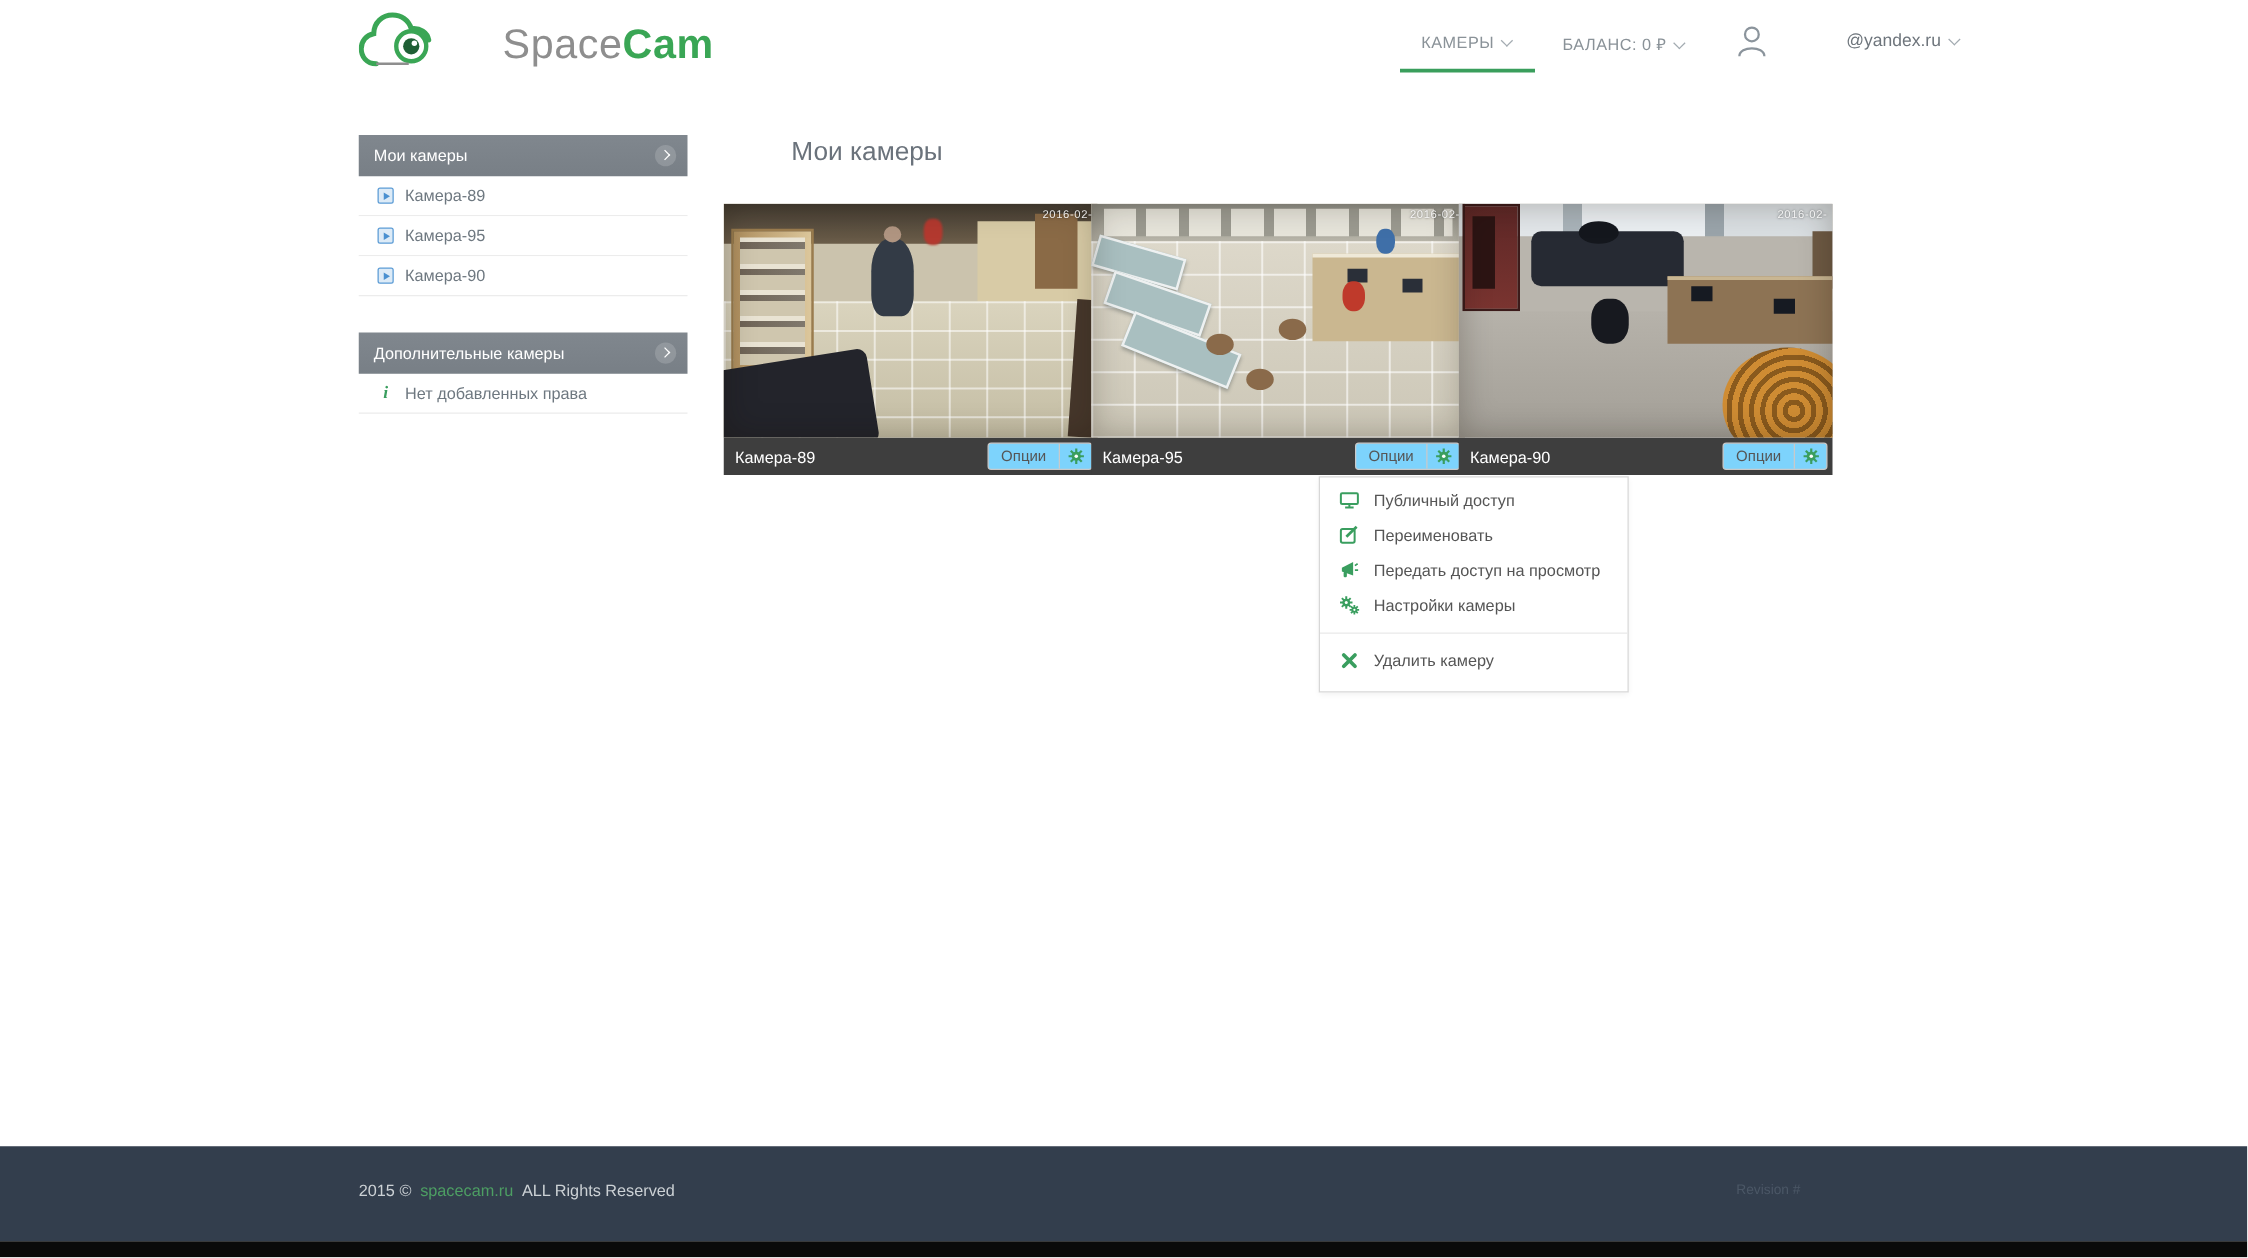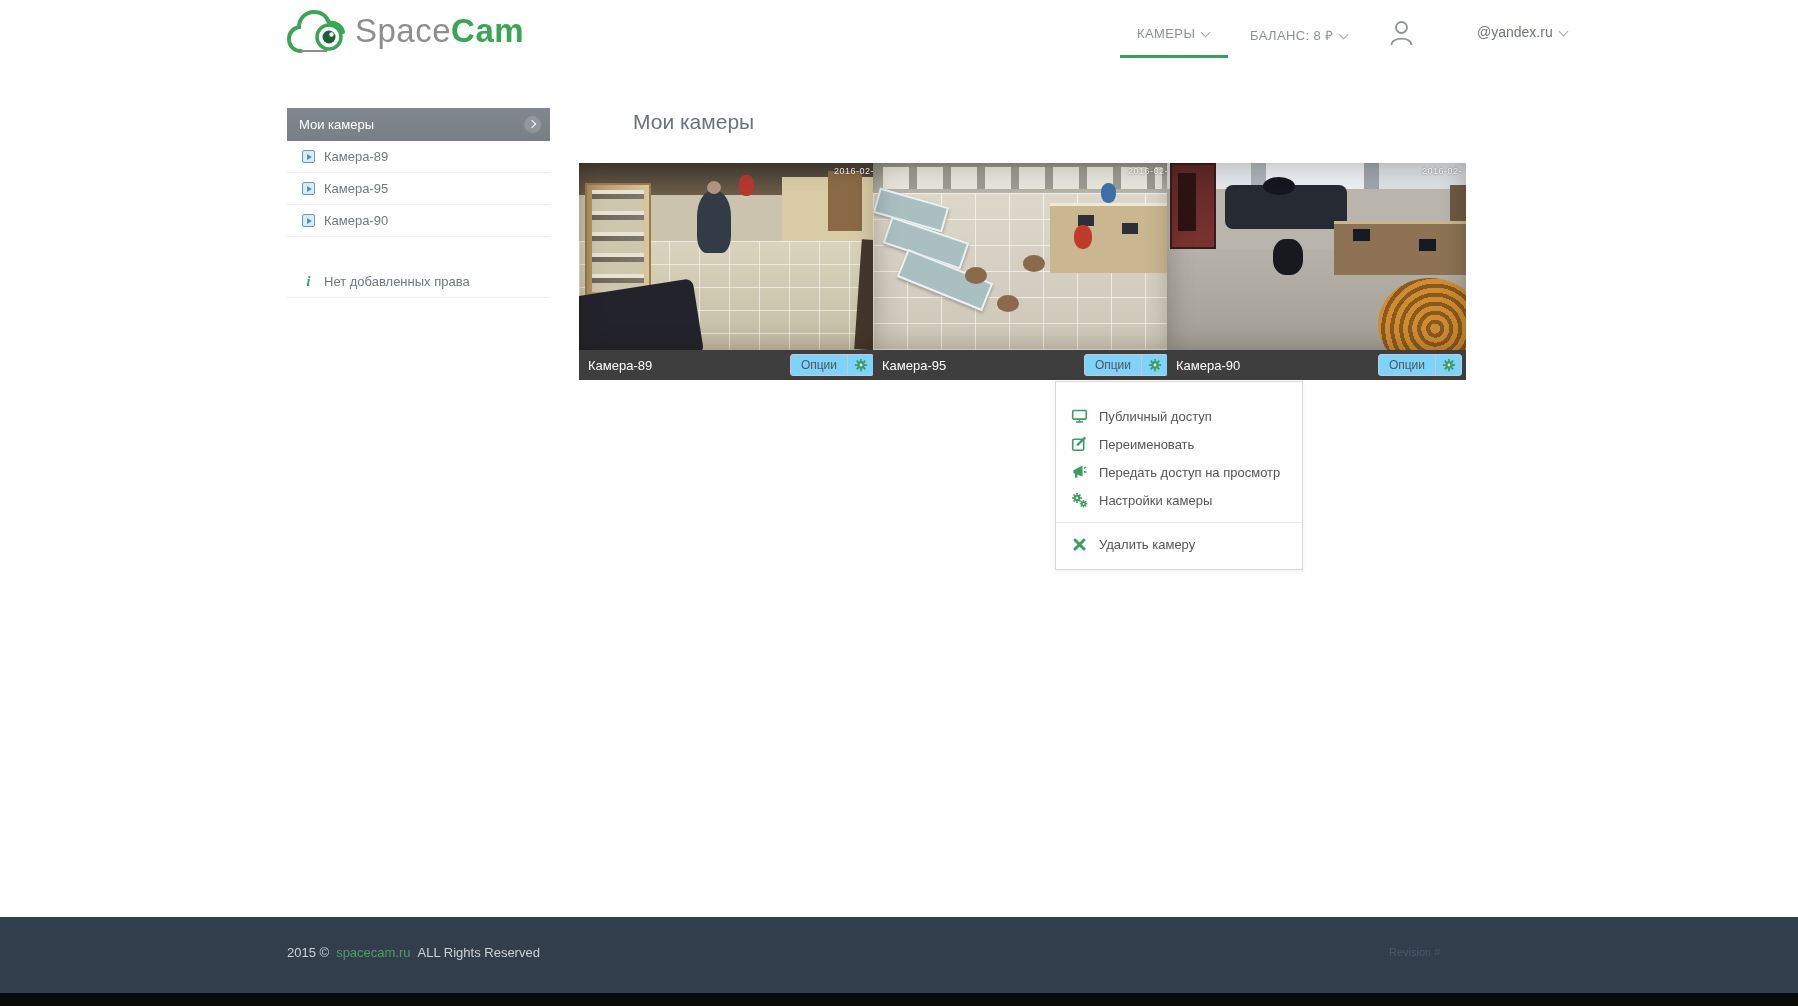--- a/index.html
+++ b/index.html
@@ -1,21 +1,21 @@
 <!DOCTYPE html>
 <html><head>
 <meta charset="utf-8">
 <style>
   * { box-sizing: border-box; margin: 0; padding: 0; }
   html,body { background:#fff; }
   body { font-family:"Liberation Sans", sans-serif; }
   .page { position:relative; width:1798px; height:1006px; background:#fff; overflow:hidden; }
 
   
-  .logo { position:absolute; left:287px; top:7px; display:flex; align-items:flex-start; cursor:pointer; }
+  .logo { position:absolute; left:287px; top:7px; display:flex; align-items:center; cursor:pointer;gap:47px; }
   .logo-text { font-size:33px; letter-spacing:.5px; line-height:48px; }
   .logo-space { color:#8e8e8e; font-weight:400; }
   .logo-cam { color:#3aa655; font-weight:bold; }
 
   .nav-item { position:absolute; font-size:13px; color:#8a9298; letter-spacing:.4px; cursor:pointer; white-space:nowrap; }
   .nav-underline { position:absolute; left:1120px; top:55px; width:108px; height:3px; background:#3a9e5c; }
   .caret { display:inline-block; width:7px; height:7px; border-right:1.4px solid #a3abb1; border-bottom:1.4px solid #a3abb1; transform:rotate(45deg); margin-left:7px; vertical-align:2px; }
   .user-ico { position:absolute; left:1390px; top:20px; cursor:pointer; }
   .account { position:absolute; left:1477px; top:24px; font-size:14px; color:#6e757c; cursor:pointer; }
 
@@ -88,21 +88,21 @@
   .s90 .sman { left:96px; top:14px; width:32px; height:18px; background:#14171d; border-radius:50%; filter:blur(.6px); }
   .s90 .desk { right:0; top:58px; width:132px; height:54px; background:#8d7354; border-top:3px solid #c9b astron; border-top:3px solid #c9b692; }
   .s90 .mon { width:17px; height:12px; background:#161a22; }
   .s90 .m1 { right:96px; top:66px; } .s90 .m2 { right:30px; top:76px; }
   .s90 .pdark { left:106px; top:76px; width:30px; height:36px; background:#17191f; border-radius:42%; filter:blur(.6px); }
   .s90 .coil { right:-16px; bottom:-20px; width:104px; height:92px; border-radius:50%;
       background:repeating-radial-gradient(circle at 55% 55%, #cf8c33 0 5px, #8a5a1d 5px 9px); filter:blur(.6px); }
   .s90 .shelf { right:0; top:22px; width:16px; height:46px; background:#6e5a44; }
 
   
-  .dropdown { position:absolute; left:1055px; top:381px; width:248px; background:#fff; border:1px solid #d7d7d7; padding:20px 0 11px; z-index:10; box-shadow:0 2px 5px rgba(0,0,0,.06); }
+  .dropdown { position:absolute; left:1055px; top:381px; width:248px; background:#fff; border:1px solid #d7d7d7; padding:4px 0 11px; z-index:10; box-shadow:0 2px 5px rgba(0,0,0,.06); }
   .menu-item { display:flex; align-items:center; gap:11px; padding:6px 15px; font-size:13px; color:#555; cursor:pointer; }
   .menu-ico { width:17px; height:16px; flex:0 0 auto; display:flex; align-items:center; }
   .menu-sep { height:1px; background:#e9e9e9; margin:8px 0 7px; }
 
   
   .footer { position:absolute; left:0; top:917px; width:100%; height:76px; background:#333e4d; }
   .footer-left { position:absolute; left:287px; top:28px; font-size:13px; color:#ccd1d5; }
   .footer-site { color:#4d9e63; margin:0 7px; cursor:pointer; }
   .footer-rev { position:absolute; left:1389px; top:29px; font-size:11px; color:#4b5766; }
   .black-strip { position:absolute; left:0; top:993px; width:100%; height:13px; background:#0a0a0a; }
@@ -124,21 +124,21 @@
     </span>
     <span class="logo-text"><span class="logo-space">Space</span><span class="logo-cam">Cam</span></span>
   </div>
 
   <div class="nav-item" style="left:1137px; top:26px;">
     <span>КАМЕРЫ</span><span class="caret"></span>
   </div>
   <div class="nav-underline"></div>
 
   <div class="nav-item" style="left:1250px; top:26px;">
-    <span>БАЛАНС: 8 ₽</span><span class="caret"></span>
+    <span>БАЛАНС: 0 ₽</span><span class="caret"></span>
   </div>
 
   <div class="user-ico">
     <svg width="23" height="26" viewBox="0 0 23 26" fill="none" stroke="#8b949c" stroke-width="1.8">
       <circle cx="11.5" cy="7.5" r="5.5"></circle>
       <path d="M1.5 25 C1.5 16.5 21.5 16.5 21.5 25"></path>
     </svg>
   </div>
 
   <div class="account">
@@ -158,20 +158,26 @@
     </div>
     <div class="side-item">
       <span class="play-ico"></span>
       <span>Камера-95</span>
     </div>
     <div class="side-item">
       <span class="play-ico"></span>
       <span>Камера-90</span>
     </div>
     <div class="side-gap"></div>
+    <div class="side-header">
+      <span>Дополнительные камеры</span>
+      <span class="chev-circle">
+          <span class="chev-right"></span>
+        </span>
+    </div>
     <div class="side-item">
       <span class="info-ico">i</span>
       <span>Нет добавленных права</span>
     </div>
   </div>
 
   <div class="main-title">Мои камеры</div>
 
   <div class="card c1">
     <div class="scene s89">

